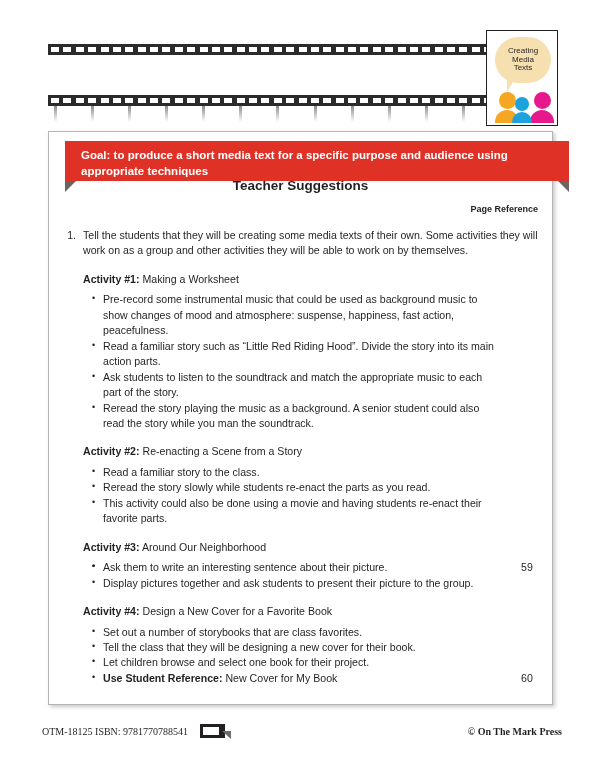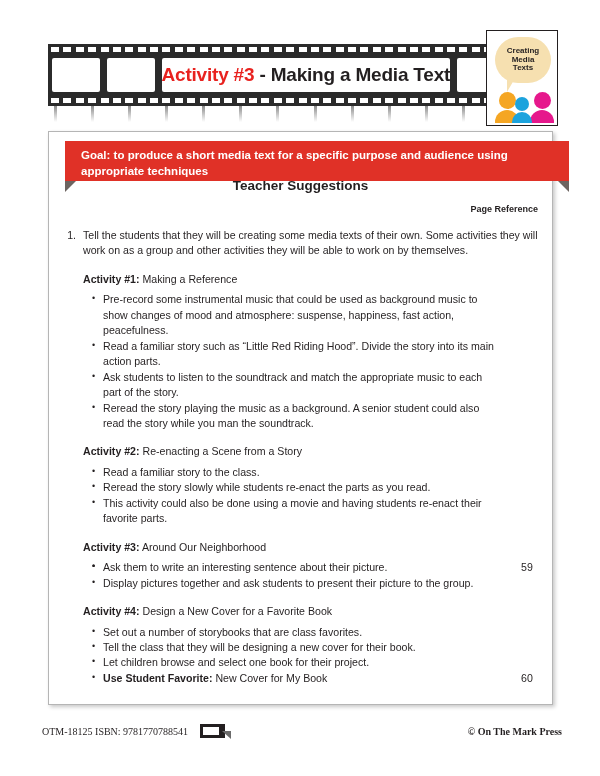--- a/index.html
+++ b/index.html
@@ -122,21 +122,21 @@
     background: #f6e0b0;
     border-radius: 26px 26px 26px 26px;
     display: flex;
     flex-direction: column;
     align-items: center;
     justify-content: center;
     line-height: 1.12;
   }
   .bubble span {
     font-size: 8px;
-    font-weight: bold;
+    font-weight: normal;
     color: #231f20;
     display: block;
     text-align: center;
   }
   .bubble-tail {
     position: absolute;
     left: 20px;
     top: 49px;
     width: 0; height: 0;
     border-left: 7px solid #f6e0b0;
@@ -397,31 +397,20 @@
         <div class="sprocket"></div>
         <div class="sprocket"></div>
         <div class="sprocket"></div>
         <div class="sprocket"></div>
         <div class="sprocket"></div>
         <div class="sprocket"></div>
         <div class="sprocket"></div>
         <div class="sprocket"></div>
       </div>
 
-    <div class="film-body">
-      <div class="frame"></div>
-      <div class="frame"></div>
-      <div class="frame title-frame">
-        <div class="title-text">
-          <span class="title-activity">Activity #3</span><span class="title-rest"> - Making a Media Text</span>
-        </div>
-      </div>
-      <div class="frame"></div>
-      <div class="frame"></div>
-    </div>
 
     <div class="film-band bottom" id="sprockets-bottom">
         <div class="sprocket"></div>
         <div class="sprocket"></div>
         <div class="sprocket"></div>
         <div class="sprocket"></div>
         <div class="sprocket"></div>
         <div class="sprocket"></div>
         <div class="sprocket"></div>
         <div class="sprocket"></div>
@@ -510,21 +499,21 @@
 
 <div class="content">
 
   <div class="num-item">
     <div class="num">1.</div>
     <div class="num-text">Tell the students that they will be creating some media texts of their own. Some activities they will work on as a group and other activities they will be able to work on by themselves.</div>
   </div>
 
   <div id="activities-container">
       <div class="activity-block">
-        <div class="activity-head"><span class="lbl">Activity #1:</span><span> Making a Reference</span></div>
+        <div class="activity-head"><span class="lbl">Activity #1:</span><span> Making a Worksheet</span></div>
         <div class="bullets">
           <div class="bullet">
             <div class="btext"><span>Pre-record some instrumental music that could be used as background music to show changes of mood and atmosphere: suspense, happiness, fast action, peacefulness.</span></div>
           </div>
           <div class="bullet">
             <div class="btext"><span>Read a familiar story such as “Little Red Riding Hood”.  Divide the story into its main action parts.</span></div>
           </div>
           <div class="bullet">
             <div class="btext"><span>Ask students to listen to the soundtrack and match the appropriate music to each part of the story.</span></div>
           </div>
@@ -567,21 +556,21 @@
           <div class="bullet">
             <div class="btext"><span>Set out a number of storybooks that are class favorites.</span></div>
           </div>
           <div class="bullet">
             <div class="btext"><span>Tell the class that they will be designing a new cover for their book.</span></div>
           </div>
           <div class="bullet">
             <div class="btext"><span>Let children browse and select one book for their project.</span></div>
           </div>
           <div class="bullet">
-            <div class="btext"><span class="b">Use Student Favorite:</span><span> New Cover for My Book</span></div>
+            <div class="btext"><span class="b">Use Student Reference:</span><span> New Cover for My Book</span></div>
             <div class="pref">60</div>
           </div>
         </div>
       </div>
     </div>
 
 </div>
 
 <div class="footer">
   <div class="footer-left">OTM-18125  ISBN: 9781770788541</div>

